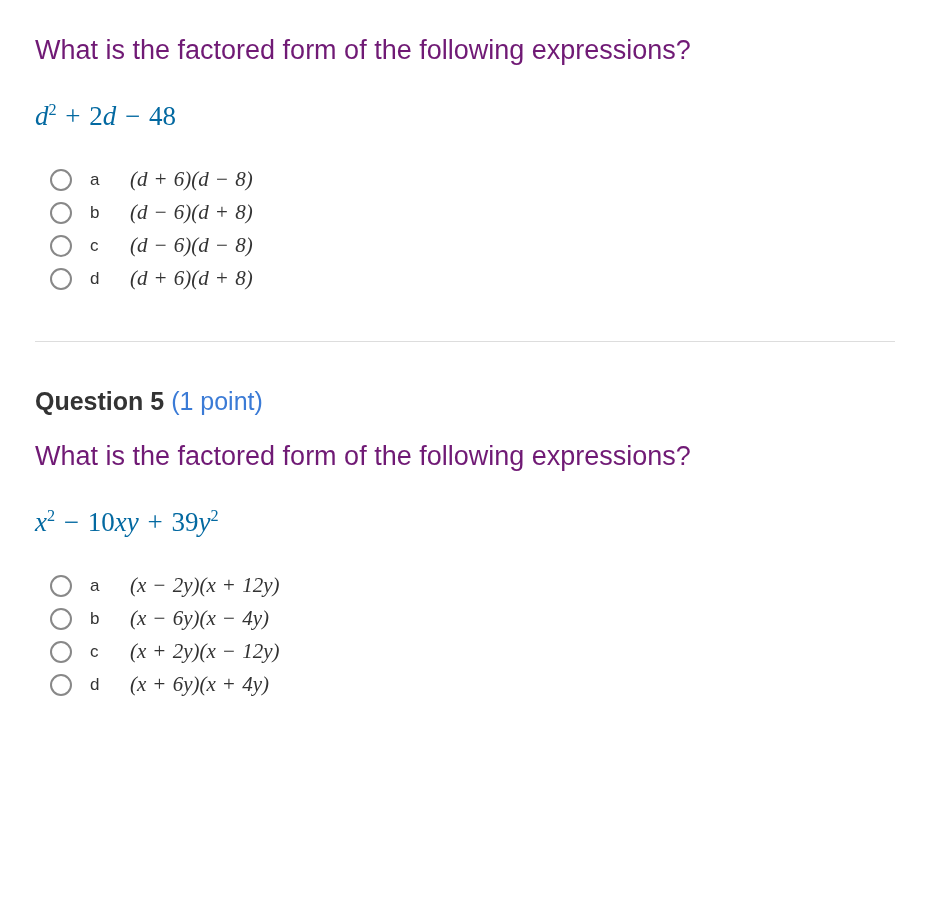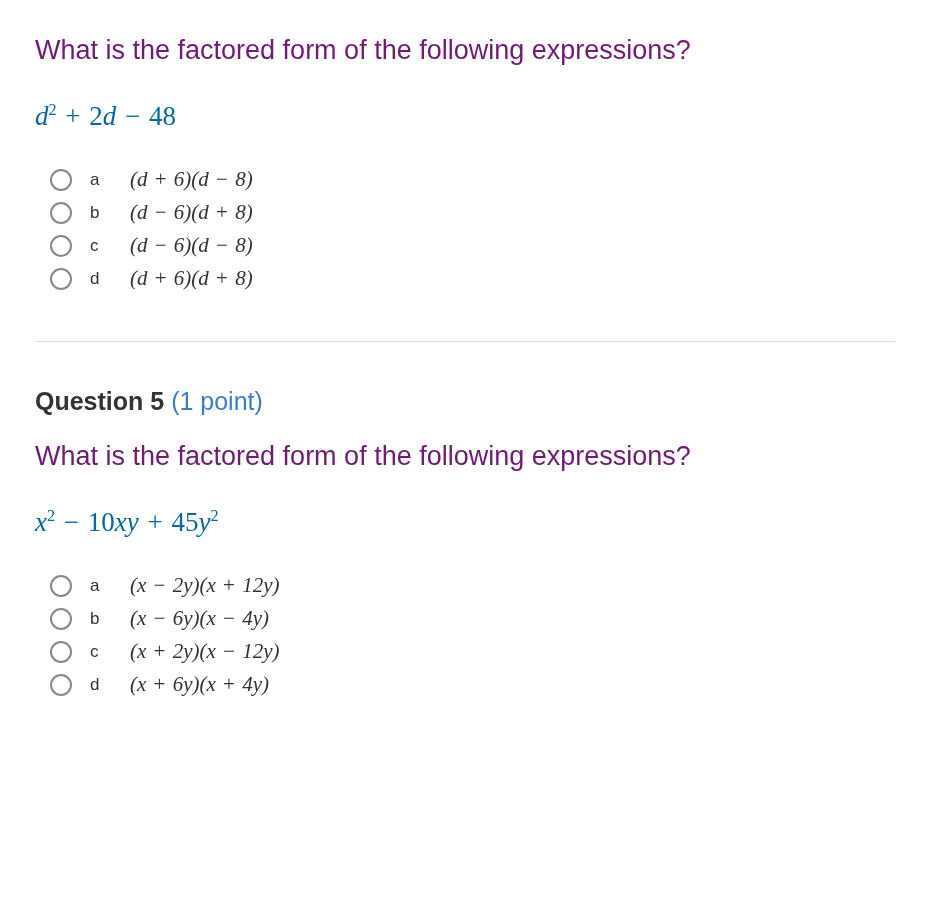--- a/index.html
+++ b/index.html
@@ -103,21 +103,21 @@
     <div class="option-text">(<span class="var">d</span> <span class="op">+</span> 6)(<span class="var">d</span> <span class="op">+</span> 8)</div>
   </div>
 </div>
 
 <hr class="divider">
 
 <div class="question-header">
   <span>Question 5 </span><span class="points">(1 point)</span>
 </div>
 <div class="prompt">What is the factored form of the following expressions?</div>
-<div class="expression"><span class="var">x</span><sup>2</sup> <span class="op">−</span> <span class="num">10</span><span class="var">xy</span> <span class="op">+</span> <span class="num">45</span><span class="var">y</span><sup>2</sup></div>
+<div class="expression"><span class="var">x</span><sup>2</sup> <span class="op">−</span> <span class="num">10</span><span class="var">xy</span> <span class="op">+</span> <span class="num">39</span><span class="var">y</span><sup>2</sup></div>
 <div class="options" style="margin-bottom:0">
   <div class="option-row">
     <div class="radio"></div>
     <div class="opt-letter">a</div>
     <div class="option-text">(<span class="var">x</span> <span class="op">−</span> 2<span class="var">y</span>)(<span class="var">x</span> <span class="op">+</span> 12<span class="var">y</span>)</div>
   </div>
   <div class="option-row">
     <div class="radio"></div>
     <div class="opt-letter">b</div>
     <div class="option-text">(<span class="var">x</span> <span class="op">−</span> 6<span class="var">y</span>)(<span class="var">x</span> <span class="op">−</span> 4<span class="var">y</span>)</div>

